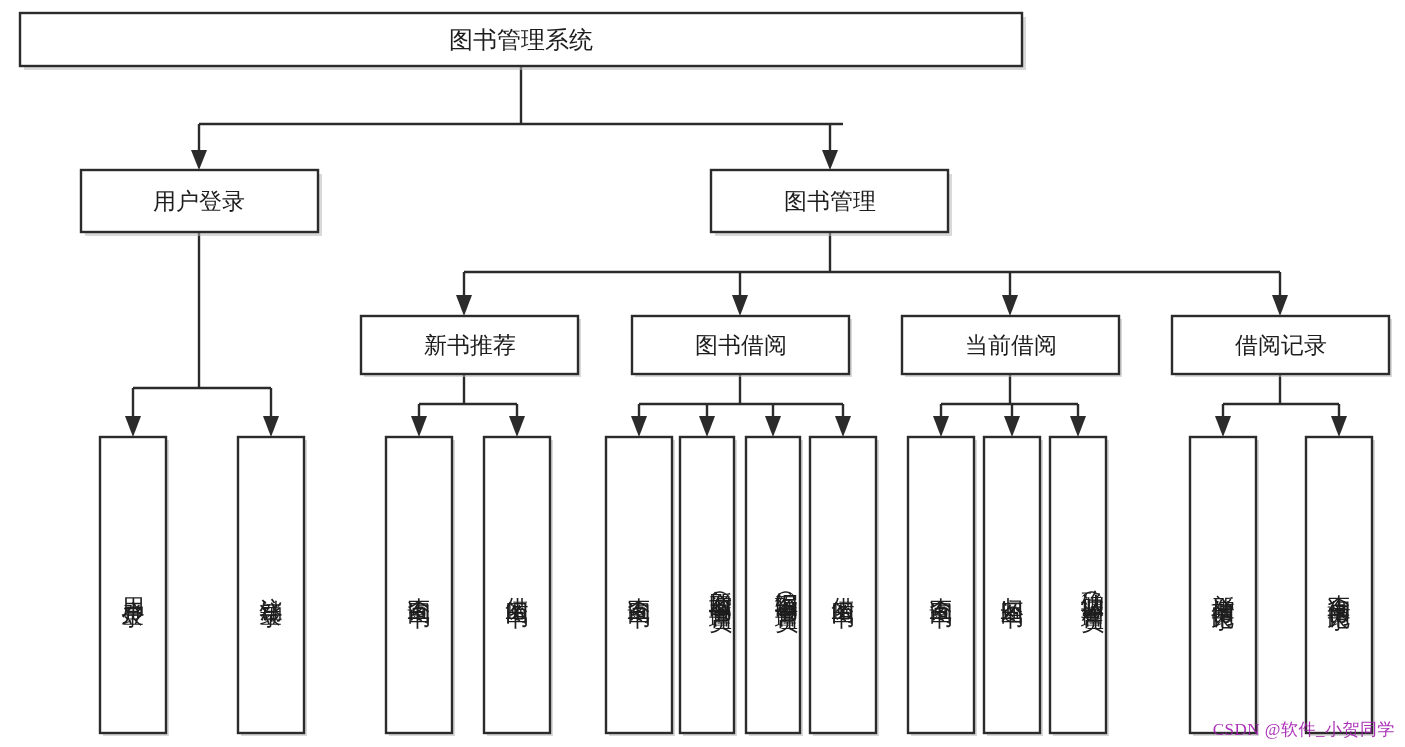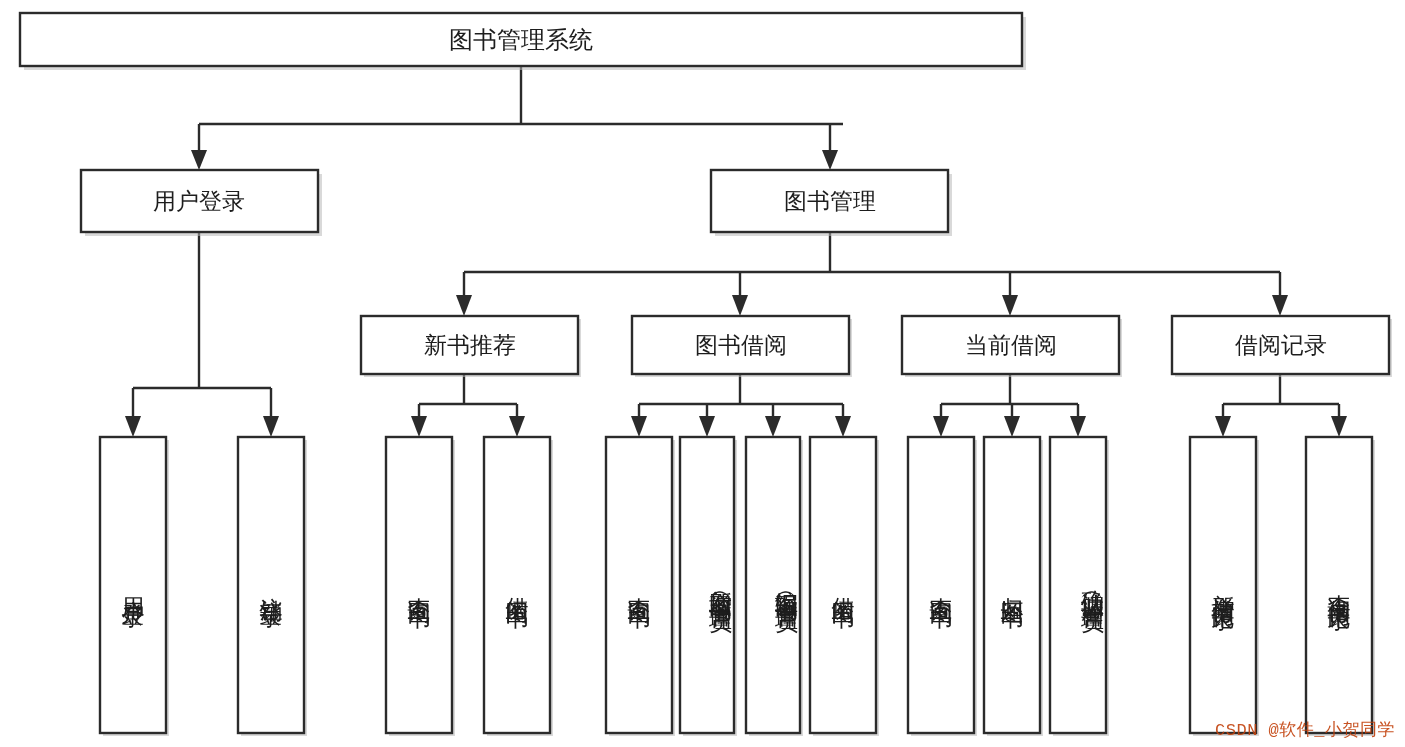--- a/index.html
+++ b/index.html
@@ -68,23 +68,23 @@
     align-items: center;
     justify-content: center;
     text-align: center;
     white-space: nowrap;
     pointer-events: none;
   }
   #watermark {
     position: absolute;
     right: 10px;
     bottom: 6px;
-    font-family: Liberation Mono, monospace;
+    font-family: Liberation Serif, serif;
     font-size: 17px;
-    color: #c2410c;
+    color: #a21caf;
     opacity: 0.9;
     letter-spacing: 0.5px;
     white-space: nowrap;
   }
 </style>
 </head>
 <body>
 
 <div id="diagram-root">
 

